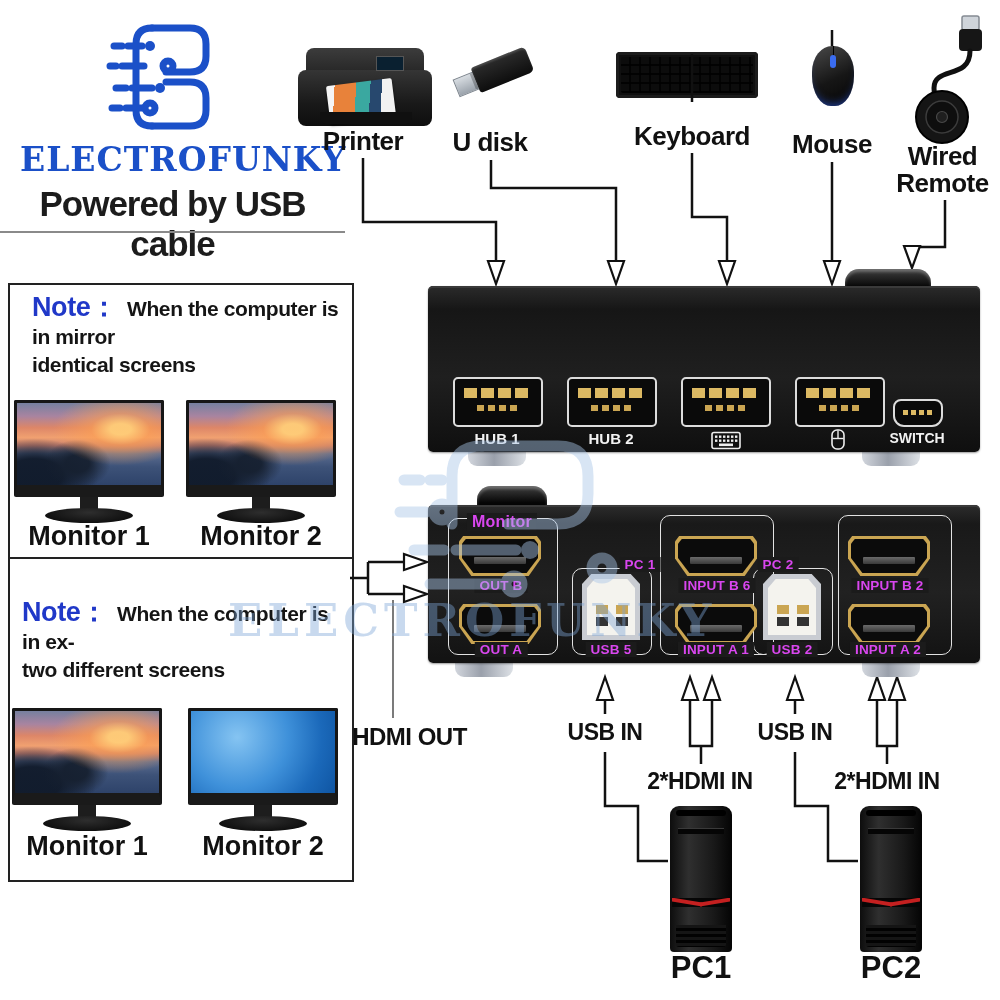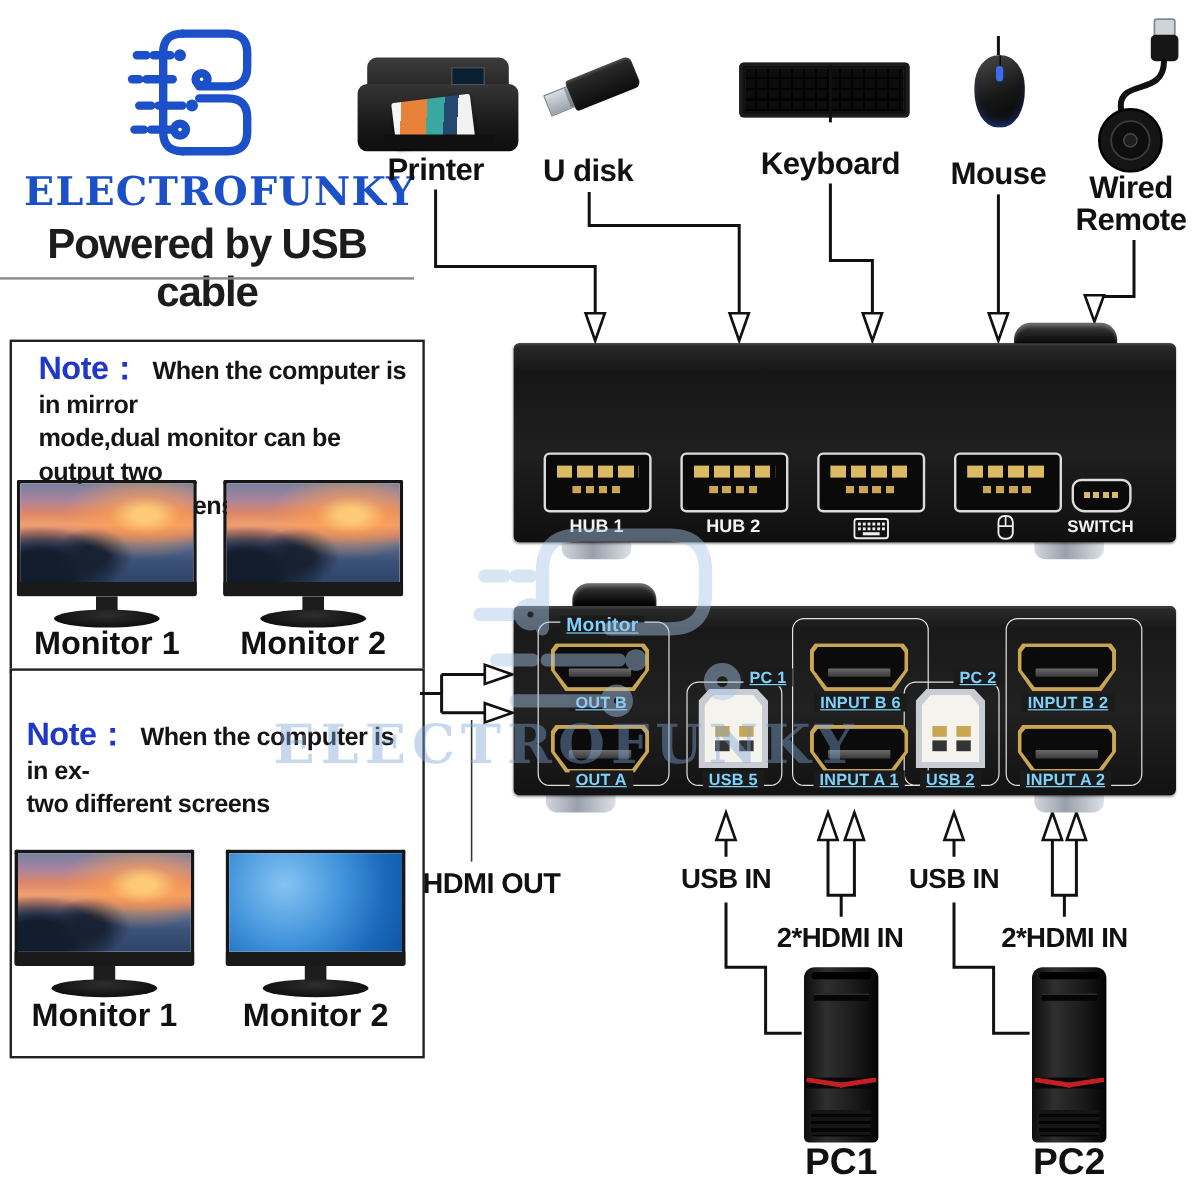--- a/index.html
+++ b/index.html
@@ -58,22 +58,22 @@
   .hdmi-in{position:absolute;left:3px;top:3px;right:3px;bottom:3px;background:#0b0b0b;
      clip-path:polygon(5% 0,95% 0,100% 14%,100% 56%,85% 100%,15% 100%,0 56%,0 14%);}
   .hdmi-slot{position:absolute;left:18%;top:52%;width:64%;height:7px;background:linear-gradient(180deg,#6a6a6a,#3a3a3a);border-radius:1px;}
   .usbb{width:58px;height:66px;background:#c9ccd2;z-index:4;
      clip-path:polygon(16% 0,84% 0,100% 15%,100% 100%,0 100%,0 15%);}
   .usbb-in{position:absolute;left:5px;top:5px;right:5px;bottom:5px;background:#f4f3ee;
      clip-path:polygon(16% 0,84% 0,100% 16%,100% 100%,0 100%,0 16%);}
   .usbb-in::before{content:"";position:absolute;left:9px;top:26px;width:12px;height:9px;background:#caa552;
      box-shadow:20px 0 0 #caa552, 0 12px 0 #333, 20px 12px 0 #333;}
   .outline{border:1.5px solid #e2e2e2;border-radius:10px;z-index:4;}
-  .port-label{z-index:5;font-size:13.5px;font-weight:600;color:#7dd3fc;background:#1b1b1b;
-     padding:0 5px;white-space:nowrap;transform:translateX(-50%);letter-spacing:.2px;text-decoration:underline;}
+  .port-label{z-index:5;font-size:13.5px;font-weight:600;color:#d946ef;background:#1b1b1b;
+     padding:0 5px;white-space:nowrap;transform:translateX(-50%);letter-spacing:.2px;}
   .hub-label{z-index:5;font-size:15px;font-weight:600;color:#f2f2f2;white-space:nowrap;transform:translateX(-50%);}
   
   .note-box{border:2px solid #222;background:#fff;z-index:1;}
   .note-text{z-index:2;font-size:21px;font-weight:600;line-height:28px;color:#151515;letter-spacing:-0.4px;}
   .note-prefix{color:#2038c8;font-size:27px;font-weight:700;margin-right:10px;}
   .mon-label{font-size:27px;font-weight:700;text-align:center;color:#111;z-index:2;}
   .monitor{position:absolute;width:150px;z-index:2;}
   .mon-screen{height:82px;border:3px solid #161616;border-bottom:12px solid #1a1a1a;border-radius:2px;}
   .mon-neck{width:18px;height:13px;background:#1d1d1d;margin:0 auto;}
   .mon-base{width:88px;height:15px;background:radial-gradient(ellipse at 50% 30%,#2e2e2e,#101010 72%);border-radius:50%;margin:-2px auto 0;}
@@ -277,29 +277,28 @@
     <div class="usbb-in"></div>
   </div>
 
 <div class="abs port-label" style="left:502px;top:513px;font-size:16px">Monitor</div>
 <div class="abs port-label" style="left:501px;top:578px">OUT B</div>
 <div class="abs port-label" style="left:501px;top:642px">OUT A</div>
 <div class="abs port-label" style="left:640px;top:557px">PC 1</div>
 <div class="abs port-label" style="left:611px;top:642px">USB 5</div>
 <div class="abs port-label" style="left:717px;top:578px">INPUT B 6</div>
 <div class="abs port-label" style="left:716px;top:642px">INPUT A 1</div>
-<div class="abs port-label" style="left:815px;top:557px">PC 2</div>
+<div class="abs port-label" style="left:778px;top:557px">PC 2</div>
 <div class="abs port-label" style="left:792px;top:642px">USB 2</div>
 <div class="abs port-label" style="left:890px;top:578px">INPUT B 2</div>
 <div class="abs port-label" style="left:888px;top:642px">INPUT A 2</div>
 
 <div class="abs note-box" style="left:8px;top:283px;width:342px;height:274px"></div>
 <div class="abs note-text" style="left:32px;top:293px;width:318px">
   <span class="note-prefix">Note：</span><span>When the computer is in mirror</span>
-  <div>mode,dual monitor can be output two</div>
   <div>identical screens</div>
 </div>
 <div class="monitor" style="left:14px;top:400px">
   <div class="mon-screen sunset"></div>
   <div class="mon-neck"></div>
   <div class="mon-base"></div>
 </div>
 <div class="monitor" style="left:186px;top:400px">
   <div class="mon-screen sunset"></div>
   <div class="mon-neck"></div>

